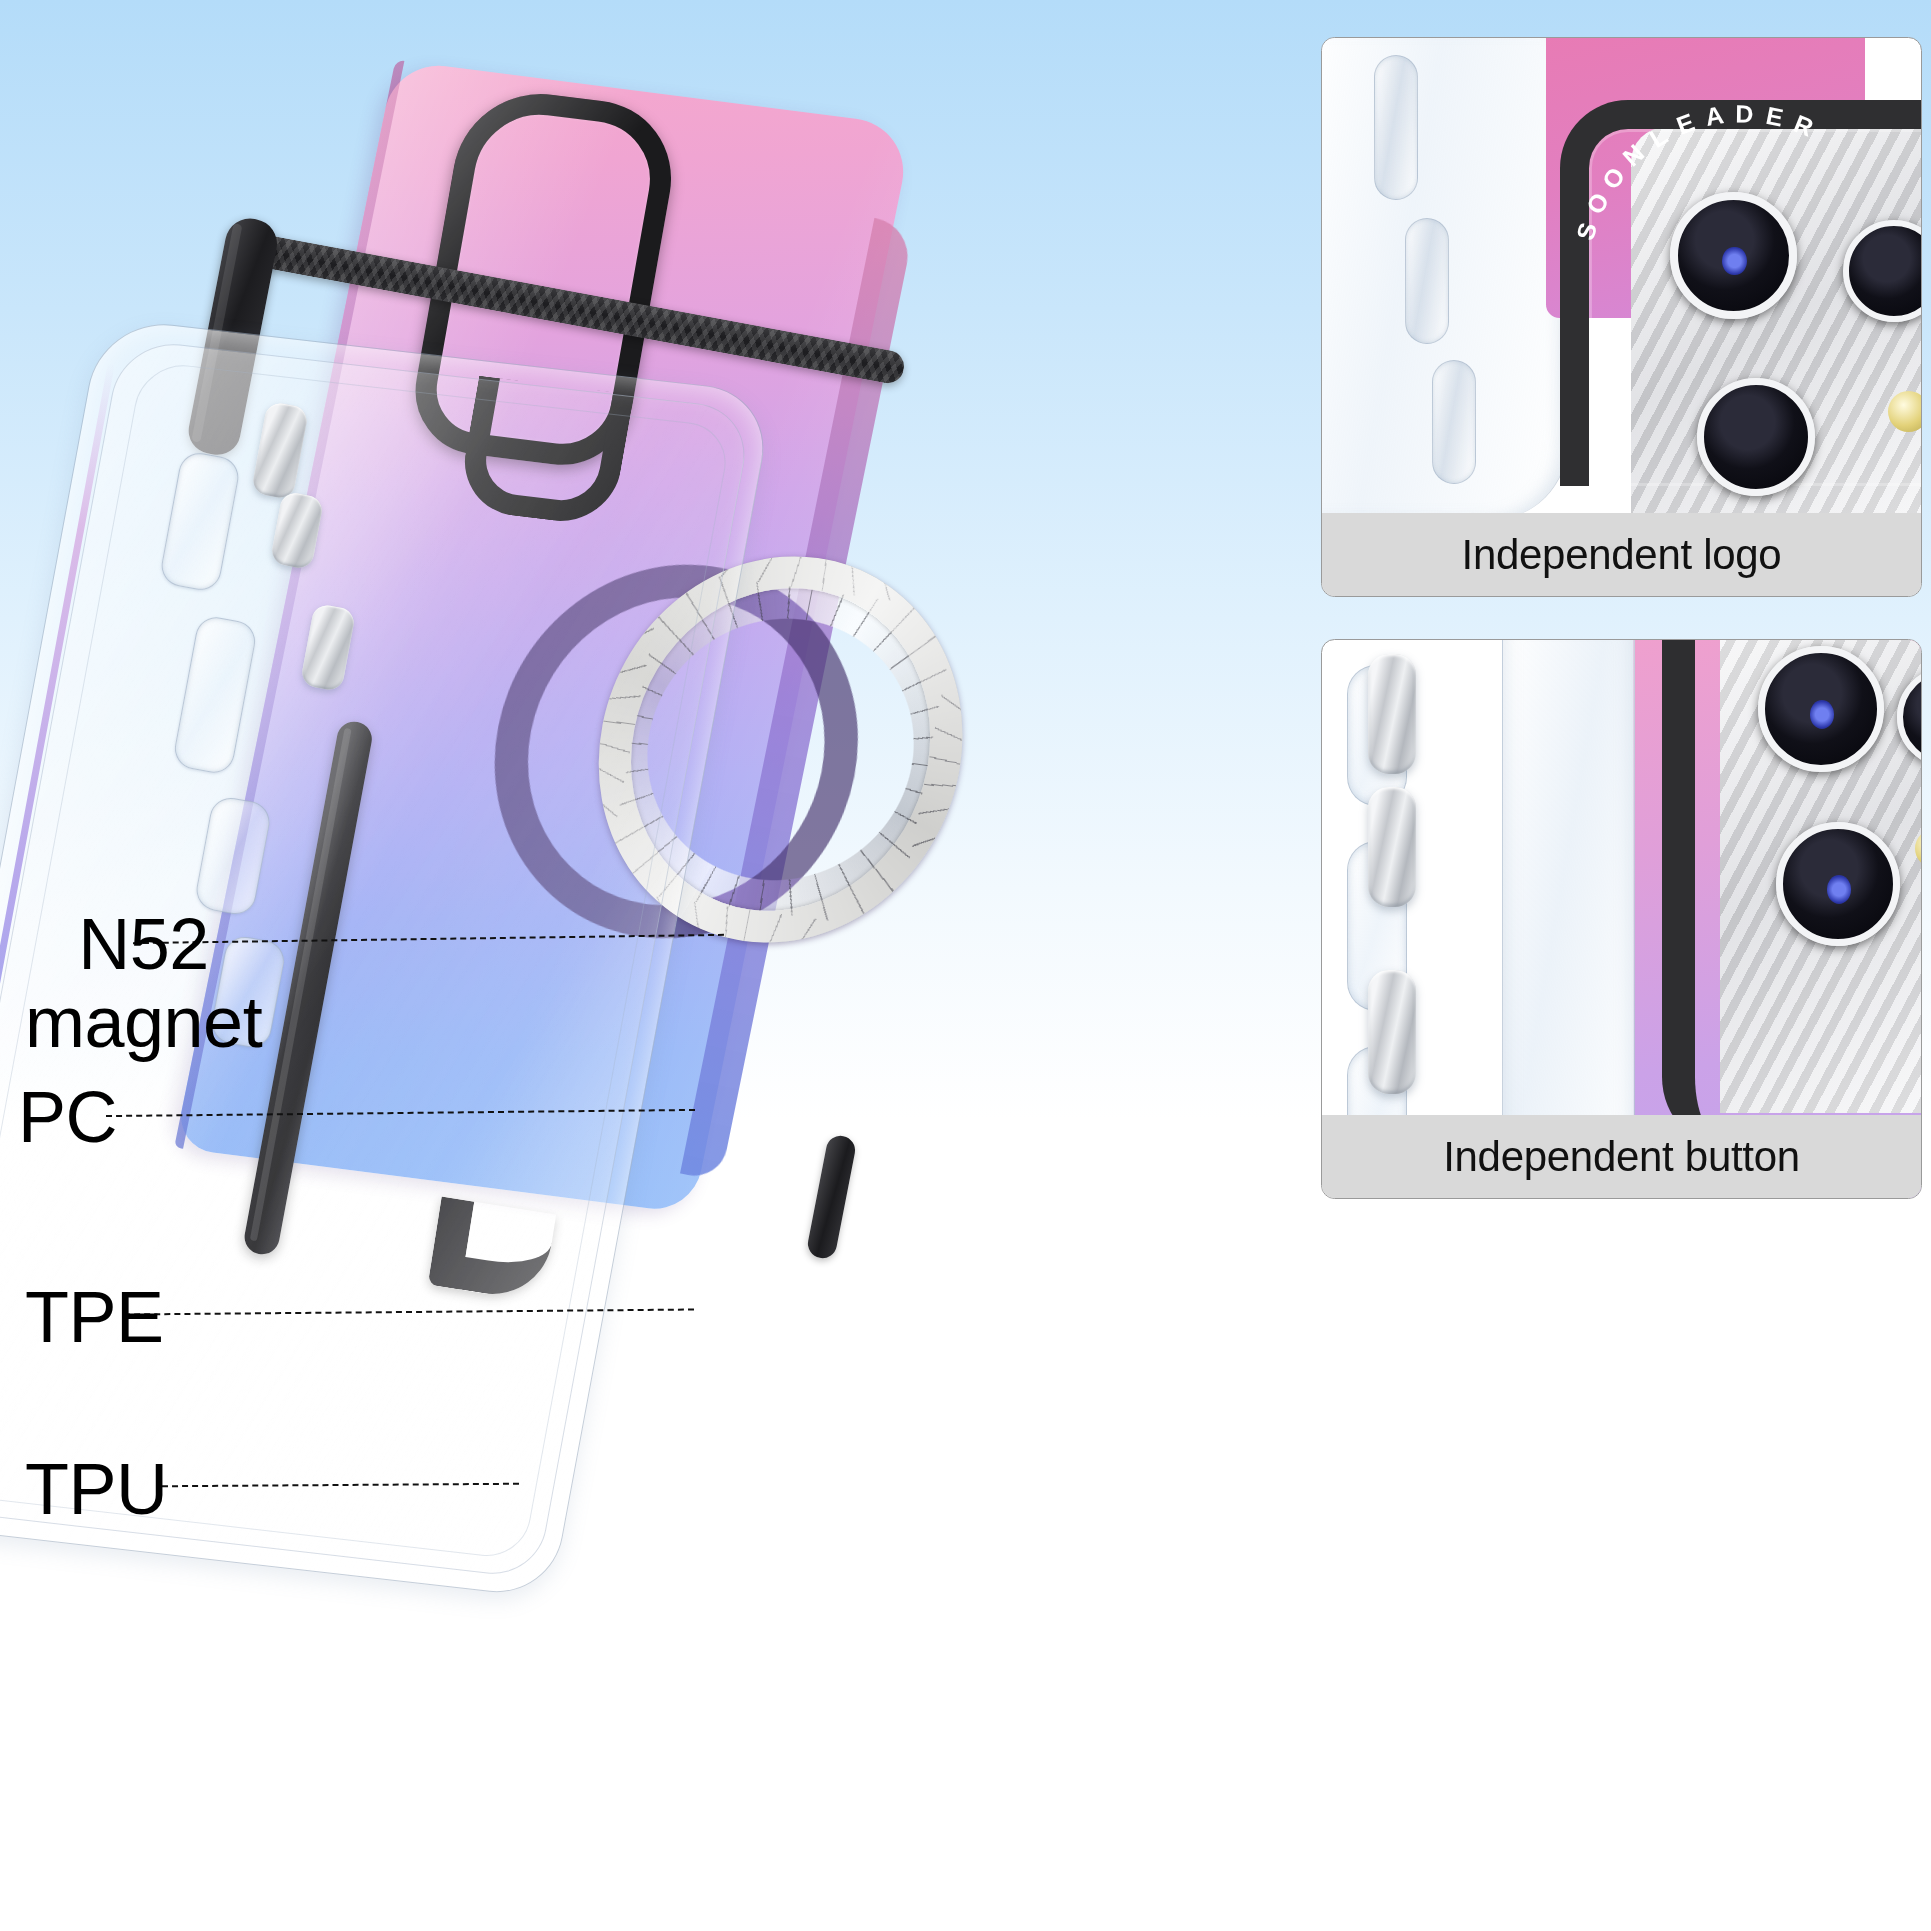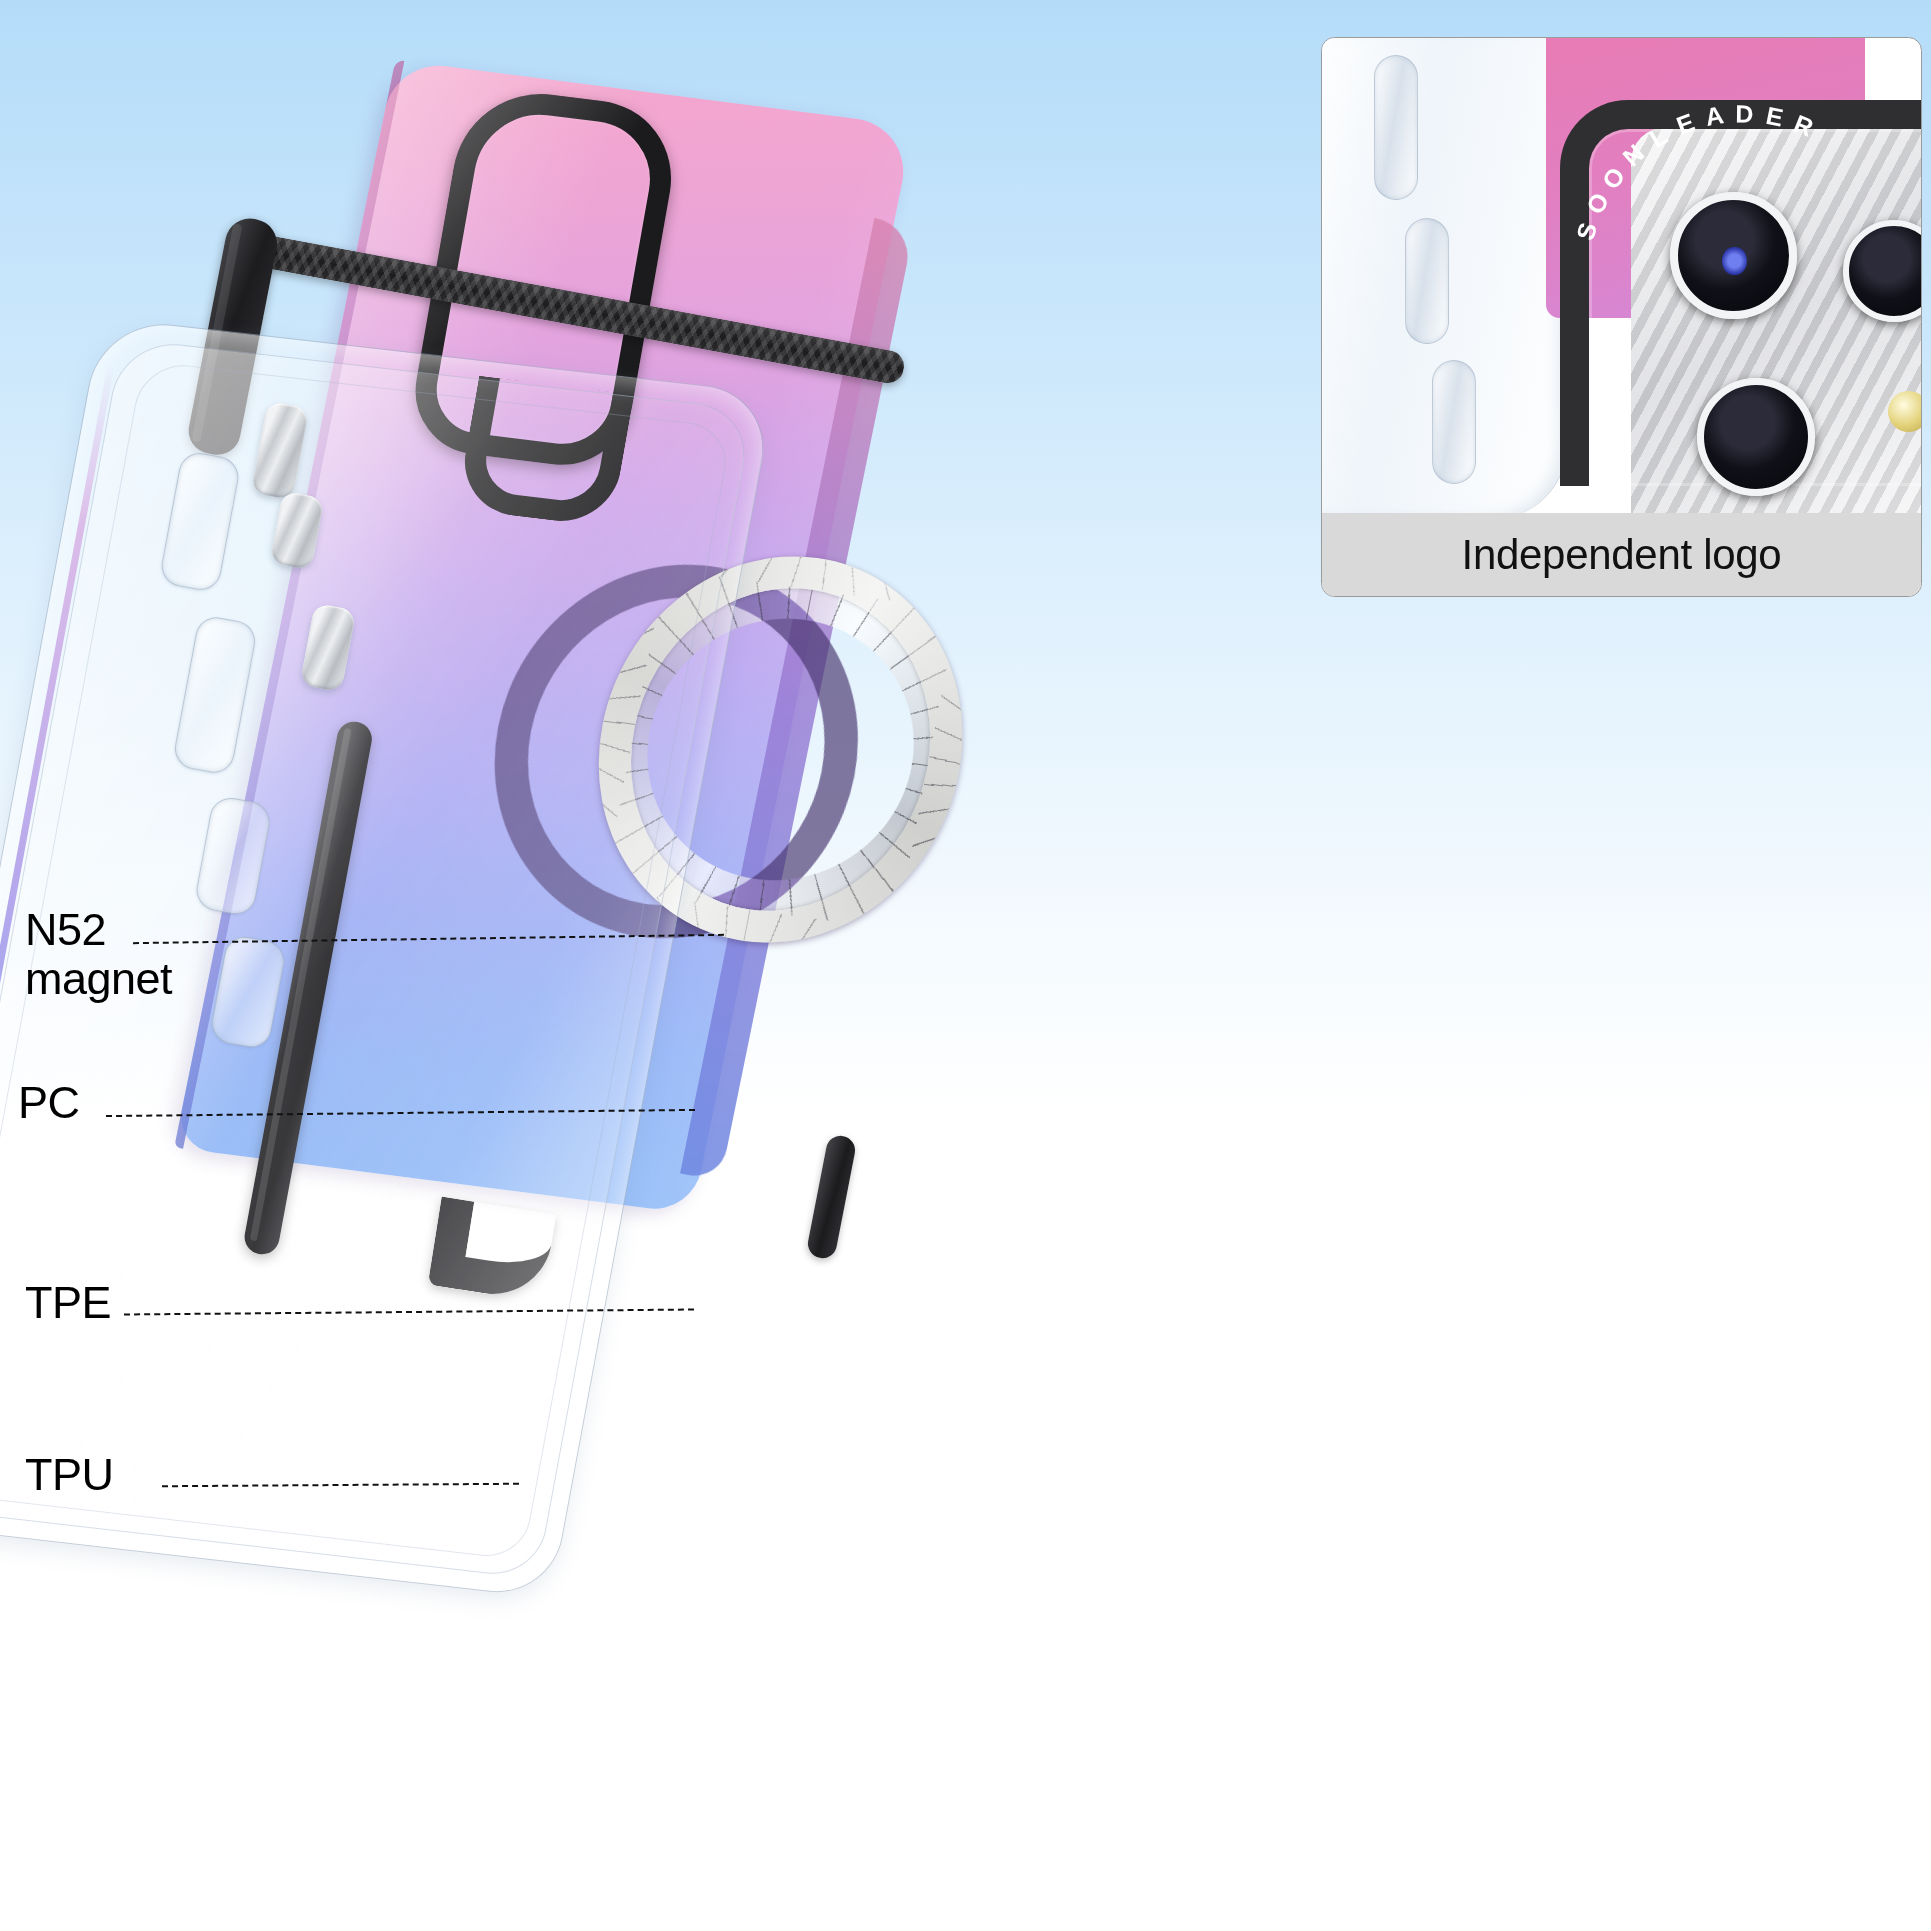--- a/index.html
+++ b/index.html
@@ -237,24 +237,25 @@
     border-radius:15.4px;
     background:linear-gradient(104deg,#f2f3f5 0 18%,#c7cace 34%,#eceef0 52%,#b9bdc2 72%,#e8eaec 100%);
     box-shadow:0 2.9px 6.8px rgba(110,125,145,.35), inset 0 1px 1.9px rgba(255,255,255,.95), inset 0 -1.9px 2.9px rgba(120,130,145,.45);
     transform:rotate(10.5deg);
   }
 
   
   .label{
     position:absolute;
     color:#000;
-    font-size:45px;
+    font-size:72px;
     line-height:1.08;
     letter-spacing:-0.5px;
     white-space:pre-line;
+    text-align:center;
   }
   .leader{
     position:absolute; height:0;
     border-top:2.9px dashed #111;
   }
 
   
   .panel{
     position:absolute;
     background:#ffffff;
@@ -474,16 +475,45 @@
           <span style="transform: translate(-57px, -152px) rotate(339.333deg) translate(-50%, -50%);">E</span>
           <span style="transform: translate(-28px, -160px) rotate(350deg) translate(-50%, -50%);">A</span>
           <span style="transform: translate(1.9px, -162px) rotate(360.667deg) translate(-50%, -50%);">D</span>
           <span style="transform: translate(32px, -159px) rotate(371.333deg) translate(-50%, -50%);">E</span>
           <span style="transform: translate(61px, -150px) rotate(382deg) translate(-50%, -50%);">R</span>
         </div>
     </div>
     <div class="caption">Independent logo</div>
   </div>
 
+  <div class="panel" style="left:1321px; top:639px; width:601px; height:560px;">
+    <div class="panel-media">
+
+      <div class="p2-body"></div>
+      <div class="p2-camfield"></div>
+      <div style="position:absolute; left:340px; top:-29px; width:367px; height:541px;
+                  border-left:33px solid #2e2e30; border-radius:0 0 0 75px;"></div>
+
+      <div class="lens" style="left:436px; top:5.8px;   width:126px; height:126px; border-width:7.7px;">
+        <div class="glint"></div>
+      </div>
+      <div class="lens" style="left:575px; top:27px;  width:100px; height:100px; border-width:6.8px;"></div>
+      <div class="lens" style="left:454px; top:182px; width:124px; height:124px; border-width:7.7px;">
+        <div class="glint"></div>
+      </div>
+      <div style="position:absolute; left:593px; top:189px; width:39px; height:39px; border-radius:50%;
+                  background:radial-gradient(circle at 38% 34%,#fffbe0,#e2d179 55%,#b8a74d 100%);"></div>
+
+      <div class="p2-frame"></div>
+      <div class="p2-cav" style="top:25px;  height:141px;"></div>
+      <div class="p2-cav" style="top:201px; height:170px;"></div>
+      <div class="p2-cav" style="top:406px; height:145px;"></div>
+
+      <div class="p2-pill" style="left:46px;  top:13.5px;  height:120px;"></div>
+      <div class="p2-pill" style="left:46px;  top:147px; height:120px;"></div>
+      <div class="p2-pill" style="left:46px;  top:330px; height:124px;"></div>
+    </div>
+    <div class="caption">Independent button</div>
+  </div>
 
 
 </div>
 
 
 </body></html>

